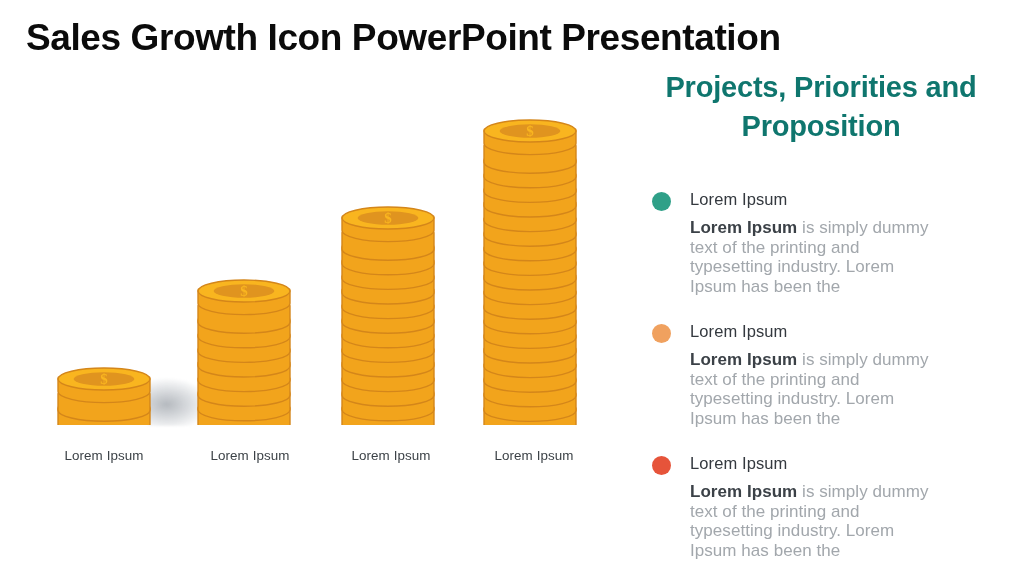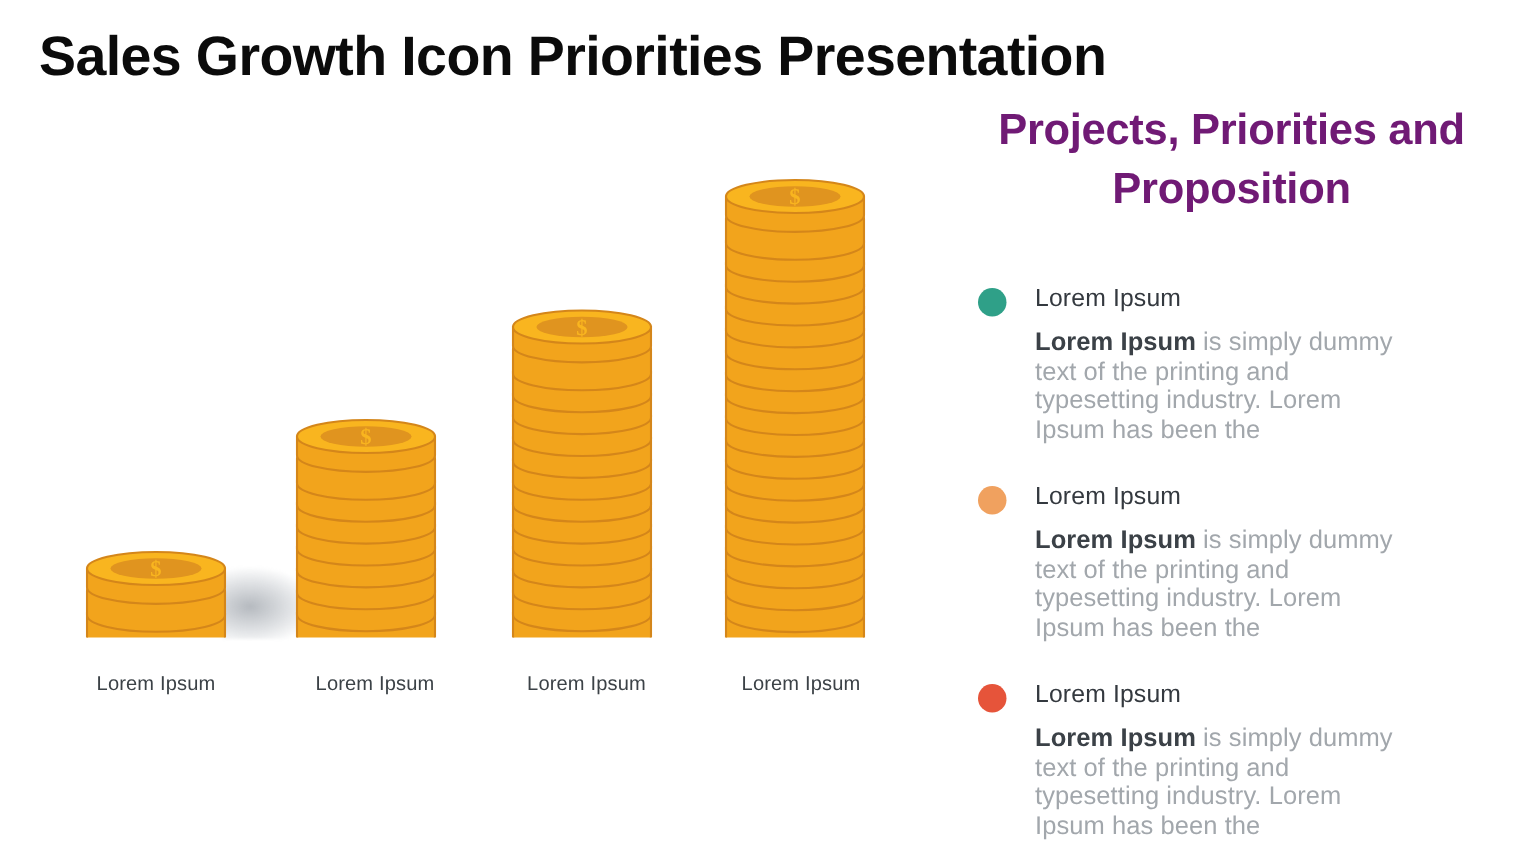--- a/index.html
+++ b/index.html
@@ -33,21 +33,21 @@
   
   .right-col {
     position: absolute;
     left: 636px;
     top: 68px;
     width: 372px;
   }
   .right-heading {
     font-size: 29px;
     font-weight: bold;
-    color: #701a75;
+    color: #0f766e;
     text-align: center;
     line-height: 39px;
     letter-spacing: -0.2px;
     width: 358px;
     margin-left: 6px;
   }
 
   .bullet-list {
     position: absolute;
     left: 652px;
@@ -117,21 +117,21 @@
     width: 62px;
     height: 48px;
     background: radial-gradient(ellipse at 30% 55%, rgba(120,128,138,0.55) 0%, rgba(140,148,158,0.25) 45%, rgba(255,255,255,0) 72%);
     filter: blur(1px);
   }
   .svg-stack { display: block; }
 </style>
 </head>
 <body>
 
-<div class="slide-title">Sales Growth Icon Priorities Presentation</div>
+<div class="slide-title">Sales Growth Icon PowerPoint Presentation</div>
 
 <div class="chart">
   <div class="floor-shadow"></div>
 
 <div class="stack" style="left: 56px; width: 96px; height: 63.2px;">
       <svg class="svg-stack" width="96" height="63.2" viewBox="0 0 96 63.2" xmlns="http://www.w3.org/2000/svg">
         <path d="M2 46.2 v16.6 a46 11 0 0 0 92 0 v-16.6 a46 11 0 0 0 -92 0 z" fill="#f2a41c" stroke="#d4861a" stroke-width="1.4"></path>
         <path d="M2 31.6 v16.6 a46 11 0 0 0 92 0 v-16.6 a46 11 0 0 0 -92 0 z" fill="#f2a41c" stroke="#d4861a" stroke-width="1.4"></path>
         <path d="M2 17.000000000000004 v12.6 a46 11 0 0 0 92 0 v-12.6 z" fill="#f2a41c" stroke="#d4861a" stroke-width="1.4"></path>
         <ellipse cx="48" cy="17.000000000000004" rx="46" ry="11" fill="#f9b51f" stroke="#d4861a" stroke-width="1.4"></ellipse>

